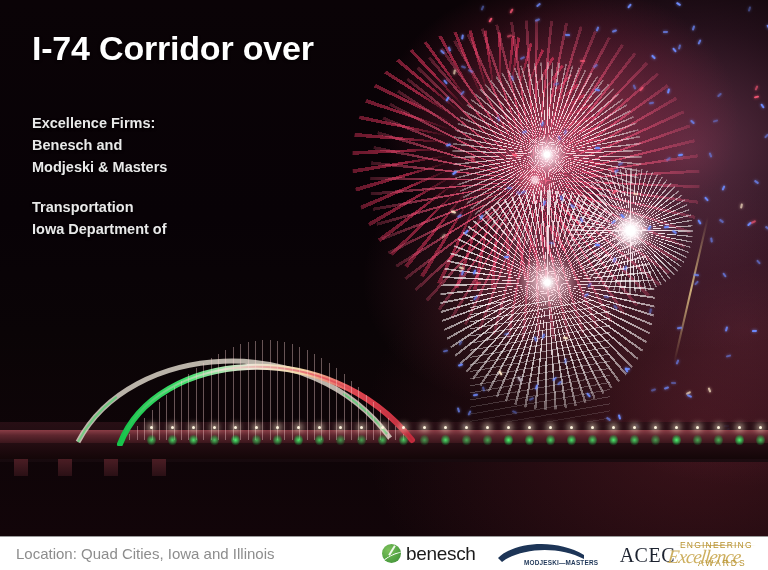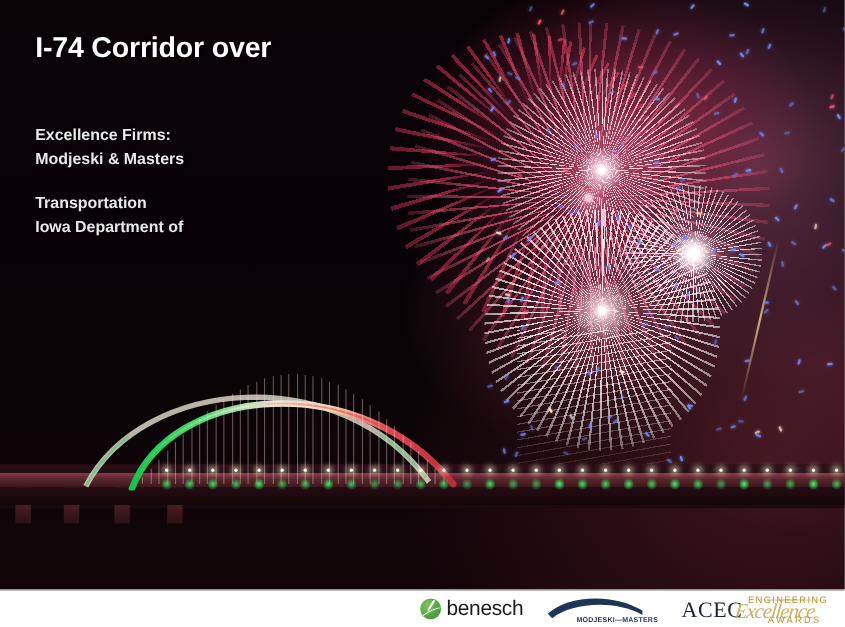--- a/index.html
+++ b/index.html
@@ -119,21 +119,21 @@
   .hanger{position:absolute;width:1px;bottom:0;background:rgba(255,215,215,.38);}
 
   
   .lamp{position:absolute;width:3px;height:3px;border-radius:50%;background:#fff6e0;
         box-shadow:0 0 6px 2px rgba(255,240,210,.85);}
   .glow-green{position:absolute;width:9px;height:12px;border-radius:50%;
         background:radial-gradient(circle,#49ff74 0%,rgba(20,200,70,.35) 55%,rgba(0,0,0,0) 75%);}
 
   
   .title{position:absolute;left:32px;top:27px;width:360px;
-     color:#fff;font-size:26px;line-height:1.27;font-weight:bold;letter-spacing:-.2px;
+     color:#fff;font-size:34px;line-height:1.27;font-weight:bold;letter-spacing:-.2px;
      text-shadow:0 1px 3px rgba(0,0,0,.8);}
   .meta{position:absolute;left:32px;top:112px;width:340px;
      color:#e9e9e9;font-size:14.5px;line-height:1.52;font-weight:bold;
      text-shadow:0 1px 3px rgba(0,0,0,.85);}
   .meta .blk{margin-bottom:18px;}
   .meta .blk:last-child{margin-bottom:0;}
 
   
   .footer{position:absolute;left:0;top:536px;width:768px;height:34px;background:#fff;
      border-top:1px solid #9a9a9a;box-sizing:border-box;
@@ -489,30 +489,32 @@
 
     </div>
 
     <div class="title">
       <div>I-74 Corridor over</div>
     </div>
 
     <div class="meta">
       <div class="blk">
         <div>Excellence Firms:</div>
+        <div>Benesch and</div>
         <div>Modjeski &amp; Masters</div>
       </div>
       <div class="blk">
         <div>Transportation</div>
         <div>Iowa Department of</div>
       </div>
     </div>
   </div>
 
   <div class="footer">
+    <div class="location">Location: Quad Cities, Iowa and Illinois</div>
 
     <div class="logos">
 
       <div class="benesch">
         <span class="ben-mark"></span>
         <span class="ben-word">benesch</span>
       </div>
 
       <div class="modj">
         <svg width="100" height="26" viewBox="0 0 100 26">

